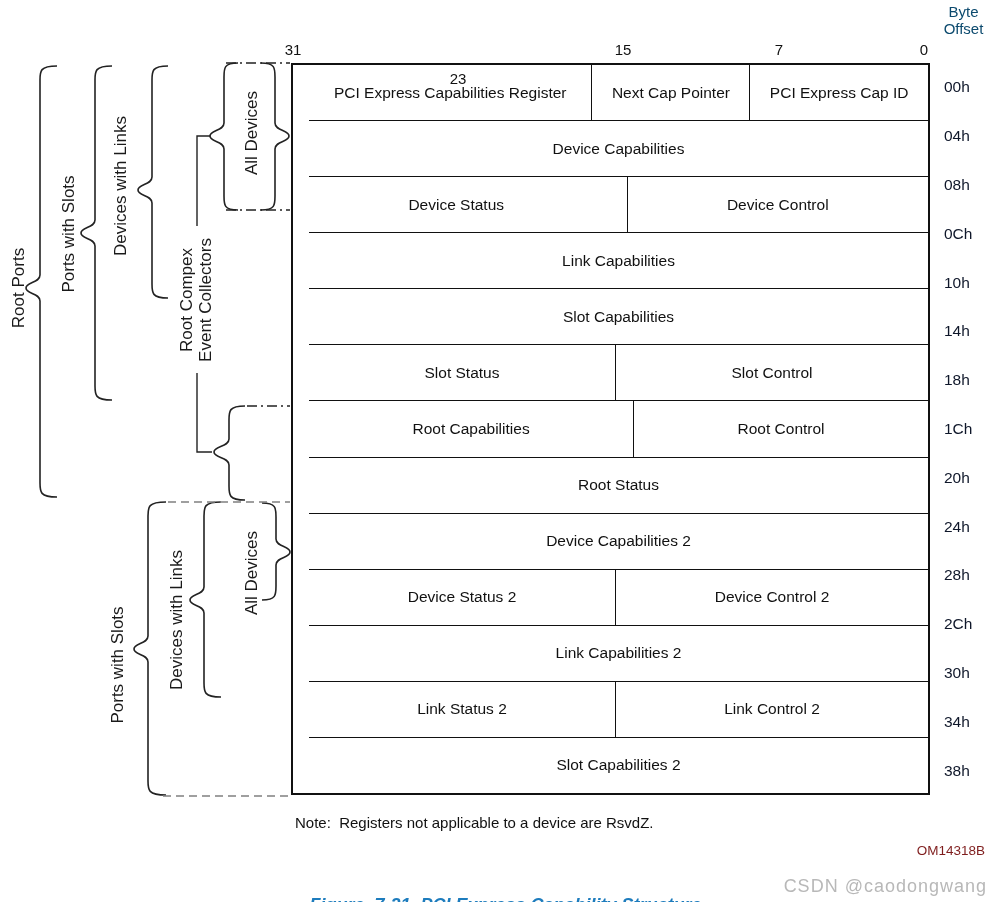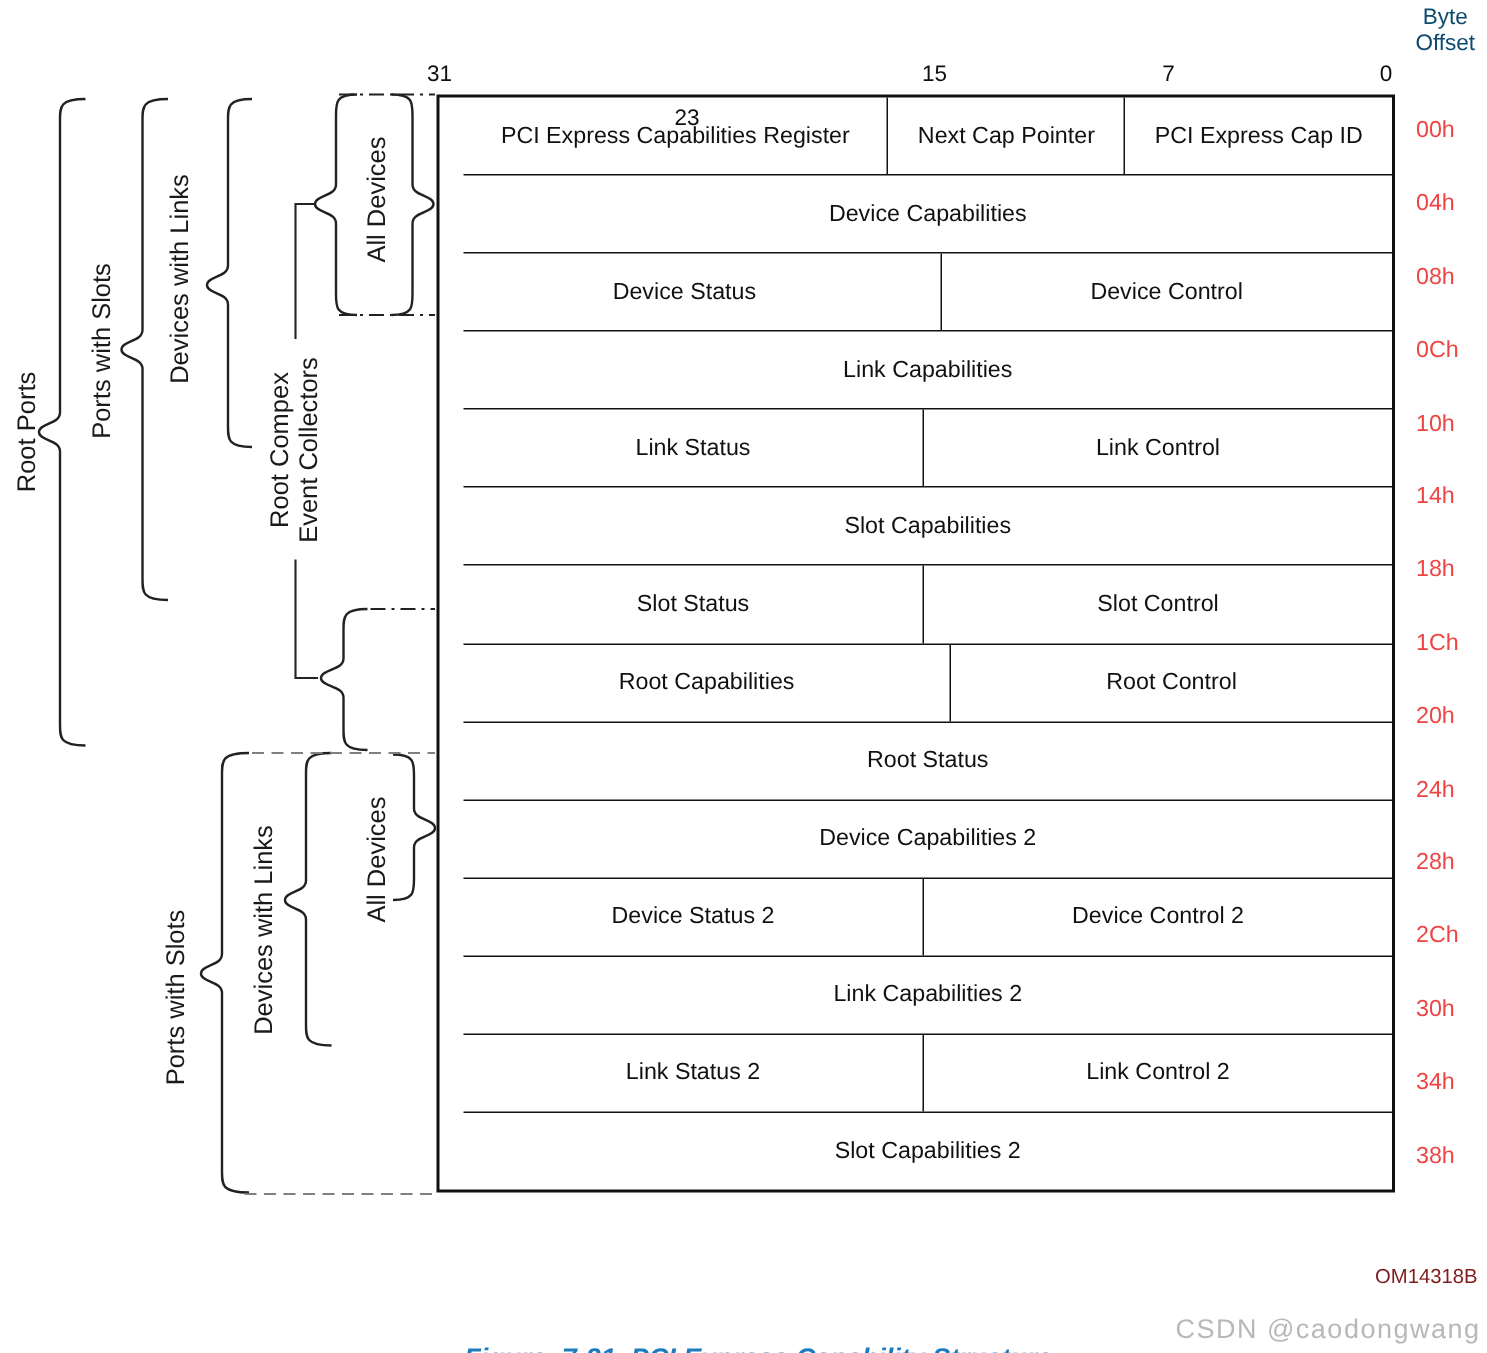--- a/index.html
+++ b/index.html
@@ -13,21 +13,21 @@
                   font-size:15px;line-height:16.5px;color:#0c4a6e;}
   #regtable{position:absolute;left:291px;top:63px;width:639px;height:732px;
             border:2px solid #111;box-sizing:border-box;display:flex;flex-direction:column;padding-left:16px;}
   .rrow{flex:1;display:flex;min-height:0;}
   .rrow + .rrow{border-top:1.5px solid #111;}
   .cell{display:flex;align-items:center;justify-content:center;text-align:center;
         font-size:15.5px;color:#111;padding:0 14px;box-sizing:border-box;min-width:0;line-height:18px;}
   .cell + .cell{border-left:1.5px solid #111;}
   #offsetcol{position:absolute;left:944px;top:63px;width:47px;height:732px;
              display:flex;flex-direction:column;}
-  .orow{flex:1;display:flex;align-items:center;font-size:15.5px;color:#ef4444;}
+  .orow{flex:1;display:flex;align-items:center;font-size:15.5px;color:#0f172a;}
   #note{position:absolute;left:295px;top:814px;font-size:15px;color:#111;white-space:pre;}
   #figId{position:absolute;right:6px;top:843px;font-size:13.5px;color:#7f1d1d;}
   #caption{position:absolute;left:0;top:874px;width:991px;text-align:center;
            font-size:18px;font-style:italic;font-weight:600;white-space:pre;}
   #caption .und{border-bottom:3.5px solid #b3b3b3;padding-bottom:1px;}
   #watermark{position:absolute;right:4px;top:876px;font-size:18px;letter-spacing:1px;}
 </style>
 </head>
 <body>
 
@@ -86,24 +86,20 @@
         <div class="cell" style="flex-grow: 32;">Device Capabilities</div>
       </div>
       <div class="rrow">
         <div class="cell" style="flex-grow: 16;">Device Status</div>
         <div class="cell" style="flex-grow: 16; margin-left: 23px;">Device Control</div>
       </div>
       <div class="rrow">
         <div class="cell" style="flex-grow: 32;">Link Capabilities</div>
       </div>
       <div class="rrow">
-        <div class="cell" style="flex-grow: 16;">Link Status</div>
-        <div class="cell" style="flex-grow: 16;">Link Control</div>
-      </div>
-      <div class="rrow">
         <div class="cell" style="flex-grow: 32;">Slot Capabilities</div>
       </div>
       <div class="rrow">
         <div class="cell" style="flex-grow: 16;">Slot Status</div>
         <div class="cell" style="flex-grow: 16;">Slot Control</div>
       </div>
       <div class="rrow">
         <div class="cell" style="flex-grow: 16;">Root Capabilities</div>
         <div class="cell" style="flex-grow: 16;">Root Control</div>
       </div>
@@ -139,19 +135,20 @@
       <div class="orow">1Ch</div>
       <div class="orow">20h</div>
       <div class="orow">24h</div>
       <div class="orow">28h</div>
       <div class="orow">2Ch</div>
       <div class="orow">30h</div>
       <div class="orow">34h</div>
       <div class="orow">38h</div>
     </div>
 
+  <div id="note">Note:  Registers not applicable to a device are RsvdZ.</div>
   <div id="figId">OM14318B</div>
   <div id="caption" style="color: rgb(29, 124, 189);">
     <span>Figure  7-21  </span><span class="und" style="border-bottom-color: rgb(179, 179, 179);">PCI Express Capability</span><span> Structure</span>
   </div>
   <div id="watermark" style="color: rgb(184, 184, 184);">CSDN @caodongwang</div>
 
 </div>
 
 </body></html>

